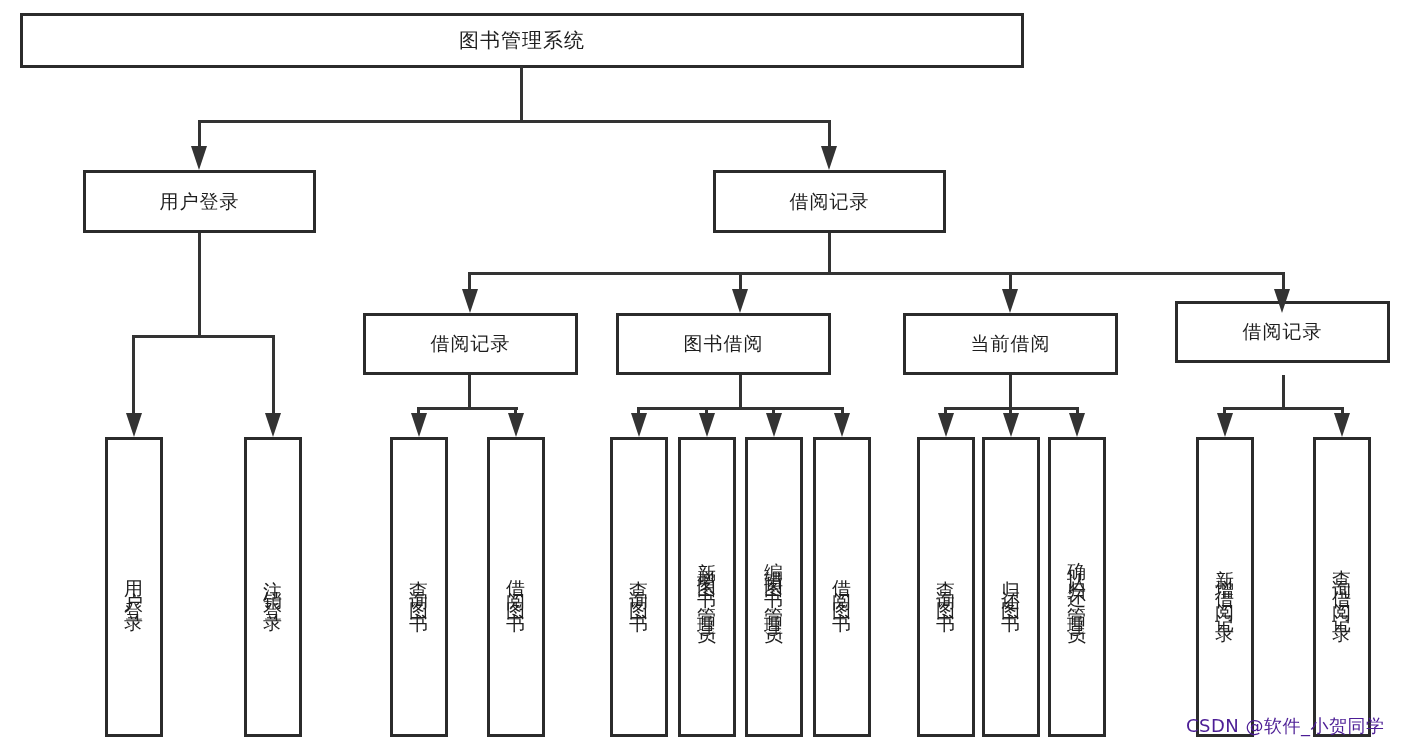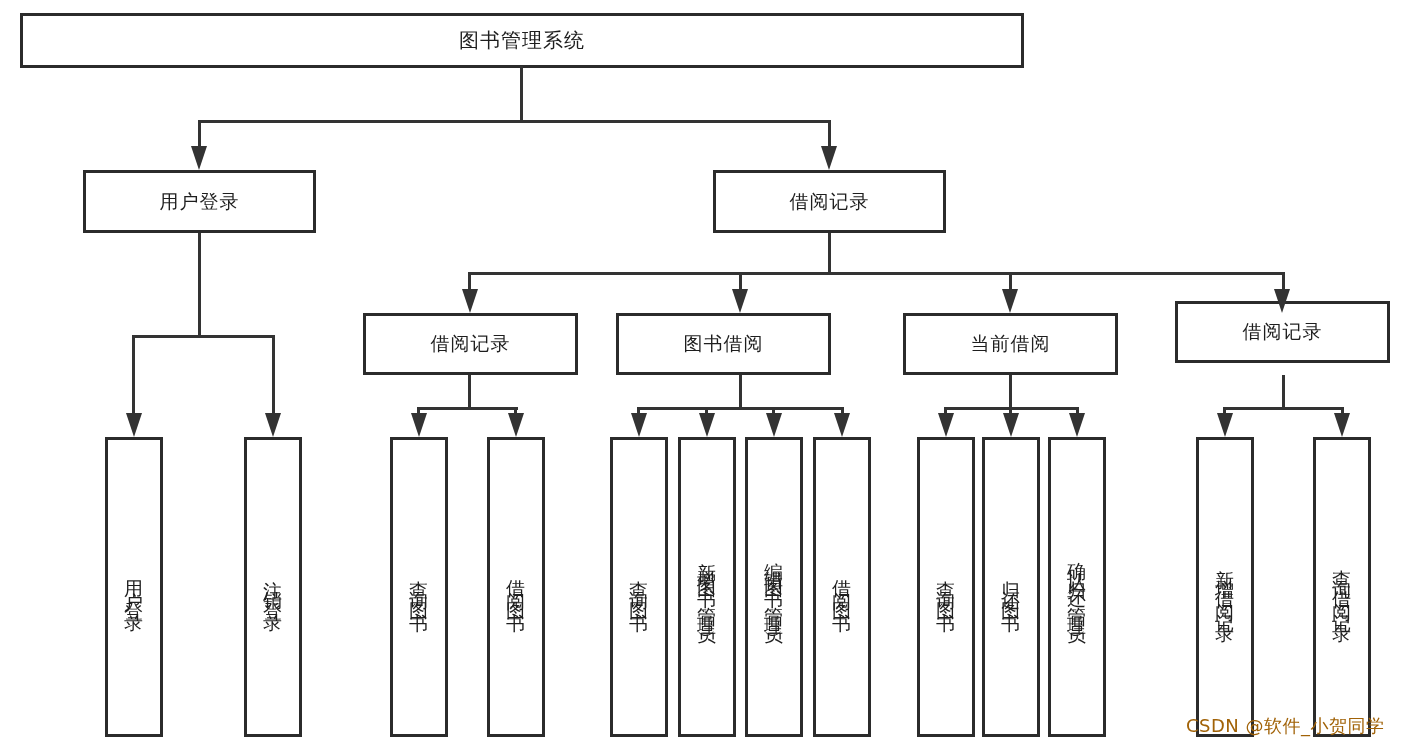--- a/index.html
+++ b/index.html
@@ -38,21 +38,21 @@
     position:absolute;
     width:0;height:0;
     border-left:8px solid transparent;
     border-right:8px solid transparent;
     border-top:24px solid #333333;
   }
   .watermark{
     position:absolute;
     left:1186px;top:714px;
     font-size:18px;
-    color:#a16207;
+    color:#4c1d95;
     letter-spacing:0.5px;
     white-space:nowrap;
     z-index:5;
   }
 </style>
 </head>
 <body>
 
 <div id="canvas">
 

